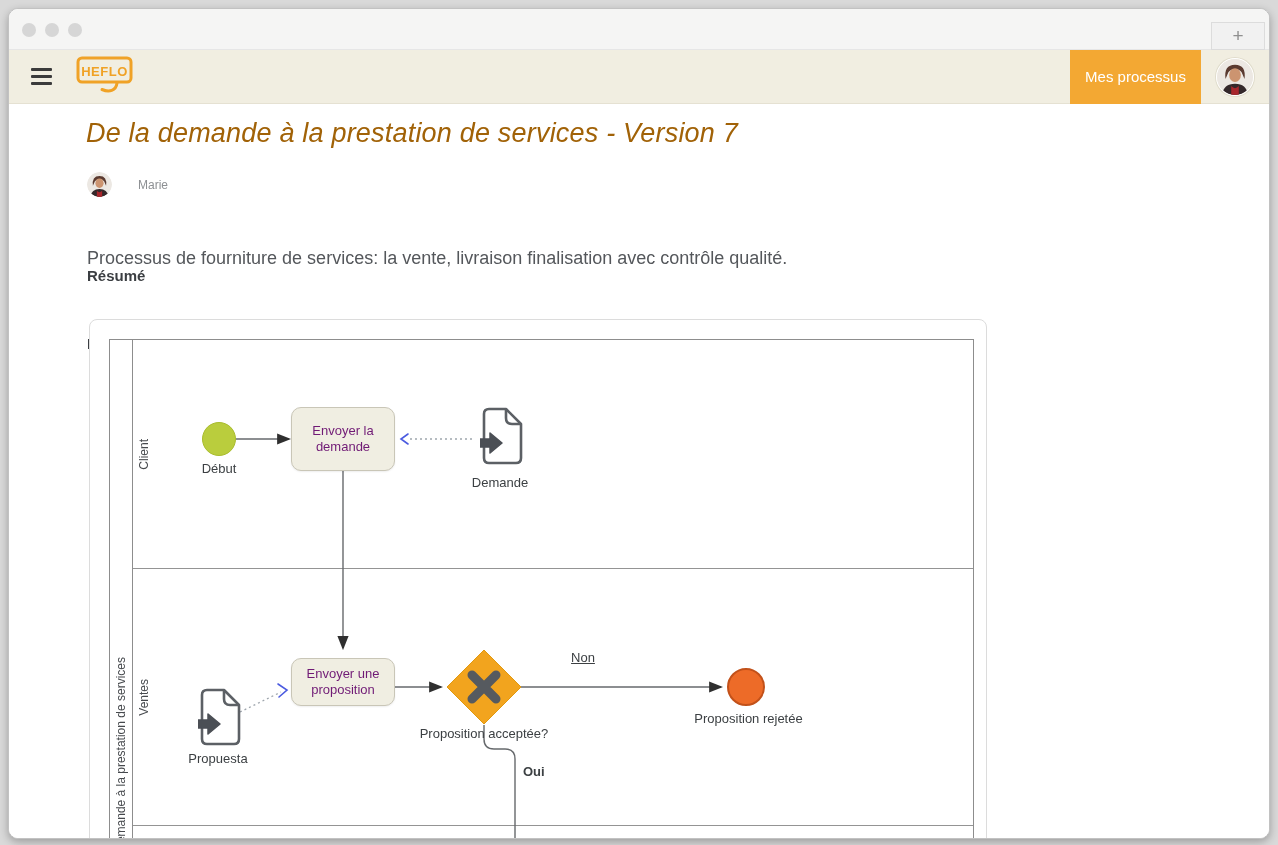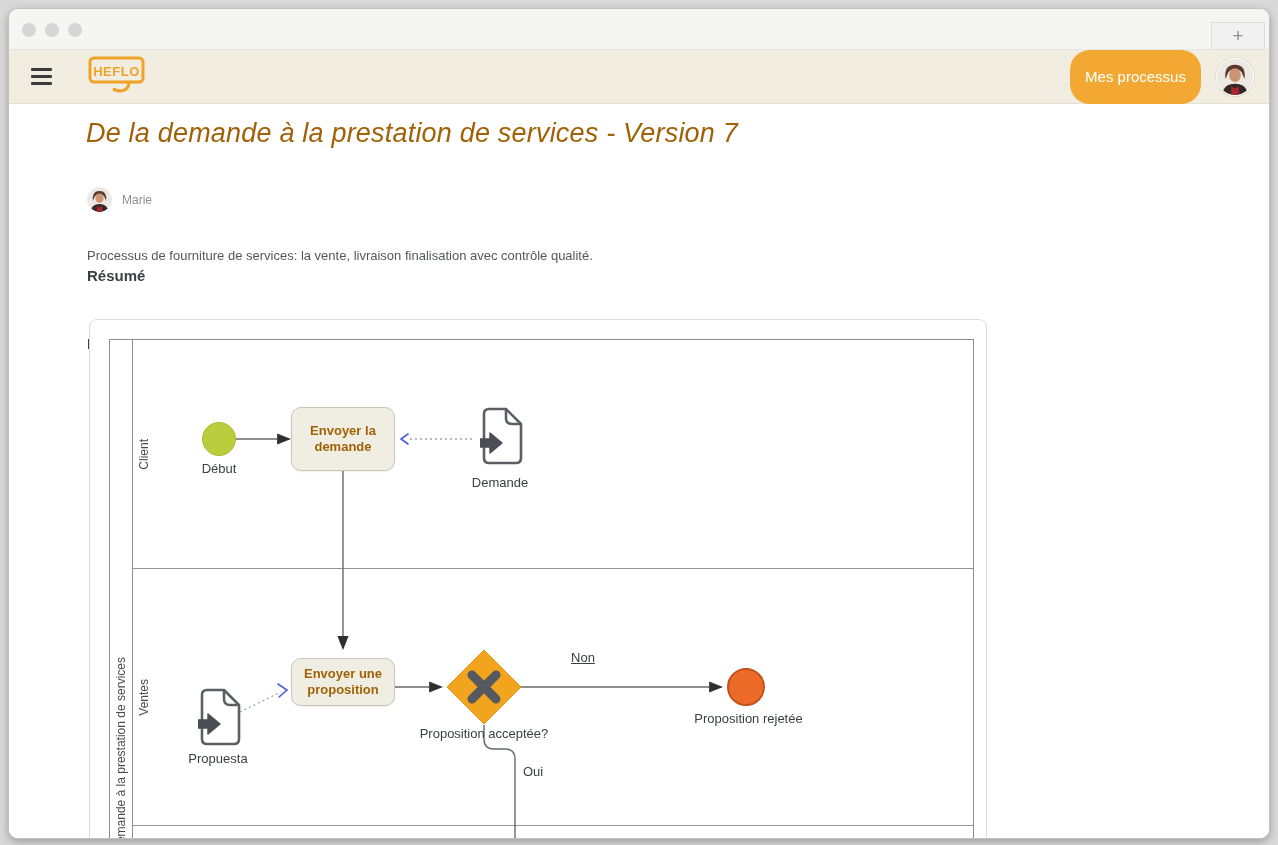--- a/index.html
+++ b/index.html
@@ -16,36 +16,36 @@
   .dot { width:14px; height:14px; border-radius:50%; background:#d6d6d6; }
   .newtab { position:absolute; right:4px; bottom:-1px; width:54px; height:28px;
             background:#f1f1f1; border:1px solid #dcdcdc; display:flex; align-items:center;
             justify-content:center; color:#8f8f8f; font-size:19px; font-weight:300; }
 
   
   .appbar { position:relative; height:54px; background:#f1eee1; border-bottom:1px solid #e5e1d2;
             display:flex; align-items:center; }
   .hamburger { margin-left:22px; width:21px; display:flex; flex-direction:column; gap:4px; cursor:pointer; }
   .hamburger span { height:3px; background:#3b3b3b; border-radius:1px; }
-  .logo { margin-left:36px; }
+  .logo { margin-left:24px; }
   .spacer { flex:1; }
   .navbtn { width:131px; height:54px; background:#f3a833; color:#fff; font-size:15px;
-            display:flex; align-items:center; justify-content:center; cursor:pointer;border-radius:20px; }
+            display:flex; align-items:center; justify-content:center; cursor:pointer; }
   .avatarwrap { width:68px; display:flex; align-items:center; justify-content:center; }
   .avatar-ring { border-radius:50%; border:1px solid #fff; box-shadow:0 0 0 1px #e0dccc; }
 
   
   .content { position:absolute; top:95px; left:0; right:0; bottom:0; background:#fff; overflow:hidden; }
   .page-title { position:absolute; left:77px; top:14px; font-size:27px; font-weight:300;
                 color:#a16207; letter-spacing:.2px;font-style:italic; }
-  .author-row { position:absolute; left:78px; top:83px; display:flex; align-items:center; gap:10px; }
+  .author-row { position:absolute; left:78px; top:68px; display:flex; align-items:center; gap:26px; }
   .author-name { font-size:12px; color:#8d9093; }
   .sec-h { position:absolute; left:78px; font-size:15px; font-weight:700; color:#3b3e42;margin-top:45px; }
   .h-resume { top:118px; }
-  .summary { position:absolute; left:78px; top:144px; font-size:13px; color:#54575b; }
+  .summary { position:absolute; left:78px; top:144px; font-size:18px; color:#54575b; }
   .h-diagramme { top:186px;text-align:right; }
 
   .card { position:absolute; left:80px; top:215px; width:898px; height:680px;
           border:1px solid #dcdcdc; border-radius:8px; background:#fff; }
 
   .pool { position:absolute; left:19px; top:19px; width:865px; height:660px;
           border:1px solid #8d8d8d; }
   .pool-namestrip { position:absolute; left:0; top:0; bottom:0; width:23px;
                     border-right:1px solid #8d8d8d; overflow:hidden; }
   .vtext { writing-mode:vertical-rl; transform:rotate(180deg); white-space:nowrap;
@@ -59,22 +59,22 @@
 
   .node-label { position:absolute; font-size:13px; color:#3c4043; text-align:center; }
   .edge-label { position:absolute; font-size:13px; color:#3c4043; }
 
   .start-event { position:absolute; left:92px; top:82px; width:34px; height:34px; border-radius:50%;
                  background:#bacd3d; border:1px solid #a9bc2d; }
   .end-event { position:absolute; left:617px; top:328px; width:38px; height:38px; border-radius:50%;
                background:#ed6b28; border:2px solid #c2511a; }
   .task { position:absolute; width:104px; background:#f0eee2; border:1px solid #c9c6b7;
           border-radius:10px; display:flex; align-items:center; justify-content:center;
-          text-align:center; font-size:13px; color:#a16207; line-height:1.25; padding:0 4px;
-          box-shadow:0 1px 2px rgba(0,0,0,.07);font-weight:bold; }
+          text-align:center; font-size:13px; color:#701a75; line-height:1.25; padding:0 4px;
+          box-shadow:0 1px 2px rgba(0,0,0,.07); }
   .task1 { left:181px; top:67px; height:64px; }
   .task2 { left:181px; top:318px; height:48px; }
   .gateway { position:absolute; left:337px; top:310px; }
   .dataobj { position:absolute; }
   .data1 { left:370px; top:66px; }
   .data2 { left:88px; top:347px; }
   .flows { position:absolute; left:0; top:0; }
 </style>
 </head>
 <body>
@@ -223,19 +223,19 @@
               <path d="M25,25 L49,49 M49,25 L25,49" stroke="#565a5f" stroke-width="9" stroke-linecap="round"></path>
             </g>
           </svg>
         </div>
         <div class="node-label" style="left:294px; top:386px; width:160px;">Proposition acceptée?</div>
 
         <div class="end-event"></div>
         <div class="node-label" style="left:556px; top:371px; width:165px;">Proposition rejetée</div>
 
         <div class="edge-label" style="left:445px; top:310px; width:56px; text-align:center;text-decoration:underline;">Non</div>
-        <div class="edge-label" style="left:413px; top:424px;">Oui</div>
+        <div class="edge-label" style="left:413px; top:424px;font-weight:bold;">Oui</div>
 
       </div>
     </div>
 
   </div>
 </div>
 
 </body></html>

